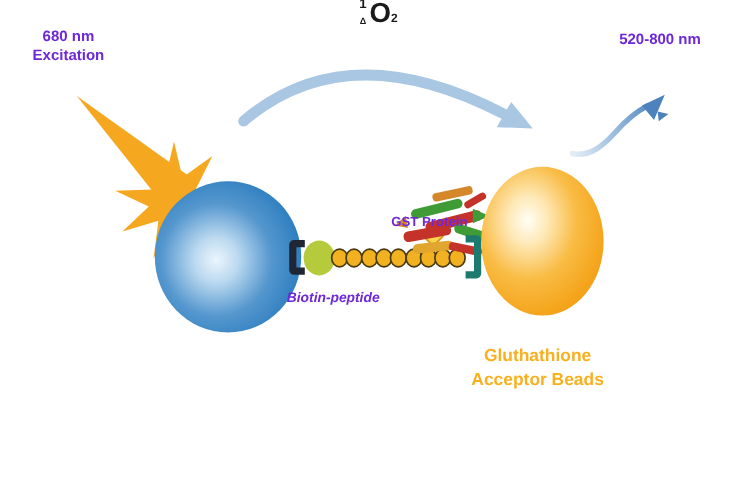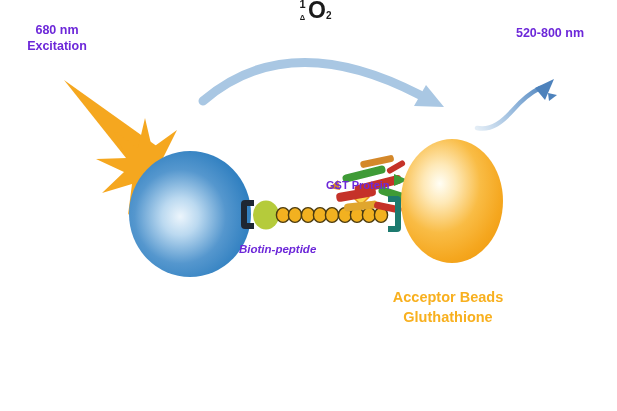--- a/index.html
+++ b/index.html
@@ -118,17 +118,17 @@
   <div class="lbl center emission">
     <div>520-800 nm</div>
   </div>
 
   <div class="lbl gst">GST Protein</div>
 
   <div class="lbl biotinpep">Biotin-peptide</div>
 
 
   <div class="lbl center acceptor">
+    <div>Gluthathione</div>
     <div>Acceptor Beads</div>
-    <div>Gluthathione</div>
   </div>
 
 </div>
 
 </body></html>

